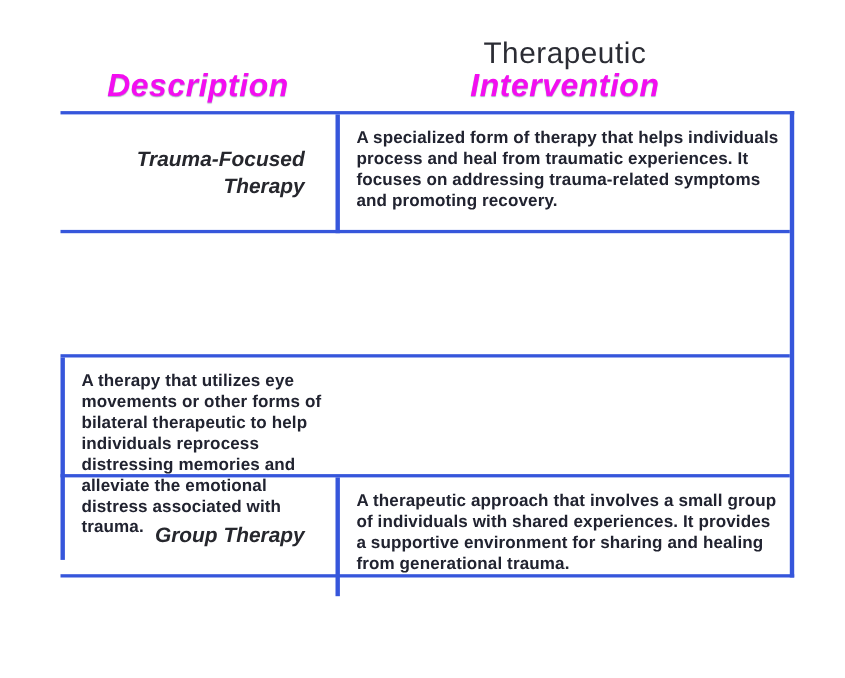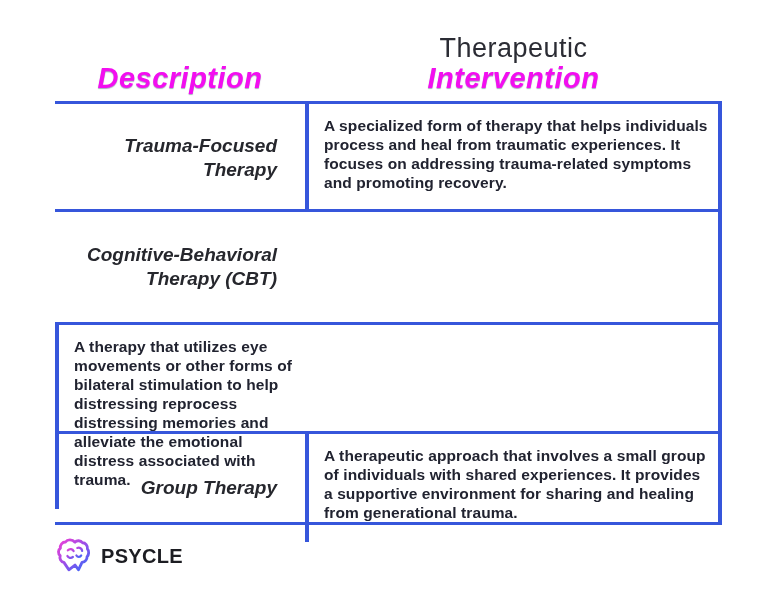--- a/index.html
+++ b/index.html
@@ -82,44 +82,27 @@
   </div>
 
   <div class="tbl">
 
     <div class="row h1">
       <div class="cell-left">Trauma-Focused Therapy</div>
       <div class="cell-right">A specialized form of therapy that helps individuals process and heal from traumatic experiences. It focuses on addressing trauma-related symptoms and promoting recovery.</div>
     </div>
 
     <div class="row h2">
-      <div class="cell-left">Cognitive-Behavioral Therapy (CBT)</div>
     </div>
 
     <div class="row h3">
-      <div class="cell-right">A therapy that utilizes eye movements or other forms of bilateral stimulation to help distressing reprocess distressing memories and alleviate the emotional distress associated with trauma.</div>
+      <div class="cell-right">A therapy that utilizes eye movements or other forms of bilateral therapeutic to help individuals reprocess distressing memories and alleviate the emotional distress associated with trauma.</div>
     </div>
 
     <div class="row h4">
       <div class="cell-left">Group Therapy</div>
       <div class="cell-right">A therapeutic approach that involves a small group of individuals with shared experiences. It provides a supportive environment for sharing and healing from generational trauma.</div>
     </div>
 
   </div>
 
-  <div class="logo">
-    <span>
-      <svg class="logo-icon" viewBox="0 0 40 42" aria-hidden="true">
-        <defs>
-          <linearGradient id="braingrad" x1="0" y1="0" x2="1" y2="1">
-            <stop offset="0" stop-color="#ef3fd6"></stop>
-            <stop offset="0.5" stop-color="#9b4ee8"></stop>
-            <stop offset="1" stop-color="#2f6bfa"></stop>
-          </linearGradient>
-        </defs>
-        <path fill="none" stroke="url(#braingrad)" stroke-width="3" stroke-linecap="round" stroke-linejoin="round" d="M20 6.5c-2.8-3.2-8-3.2-10 -0.2c-3.2 0-6 3-5.4 6.6c-2.6 1.6-2.6 5.8-0.2 7.8c-1 3 0.6 6.4 3.9 7l5.2 7.8l6.5 -5l3.6 5l3.8-7.8c3.4-0.6 5.4-3.2 5.3-6c2-2 2.4-6 0.4-8c0.5-3.6-2.2-6.6-5.2-6.6c-2-2.8-6.2-2.8-7.9 -0.6z"></path>
-        <path fill="none" stroke="url(#braingrad)" stroke-width="2.4" stroke-linecap="round" stroke-linejoin="round" d="M12.5 15c2-2.2 5-1.2 6 0.8M22.5 12.5c2.2-1 5 1 5 3.2M12 21c1 2 3.8 2.8 5.8 1M21.5 20.5c1.2 2 4 2 5 0"></path>
-      </svg>
-    </span>
-    <span class="logo-text">PSYCLE</span>
-  </div>
 
 </div>
 
 </body></html>

